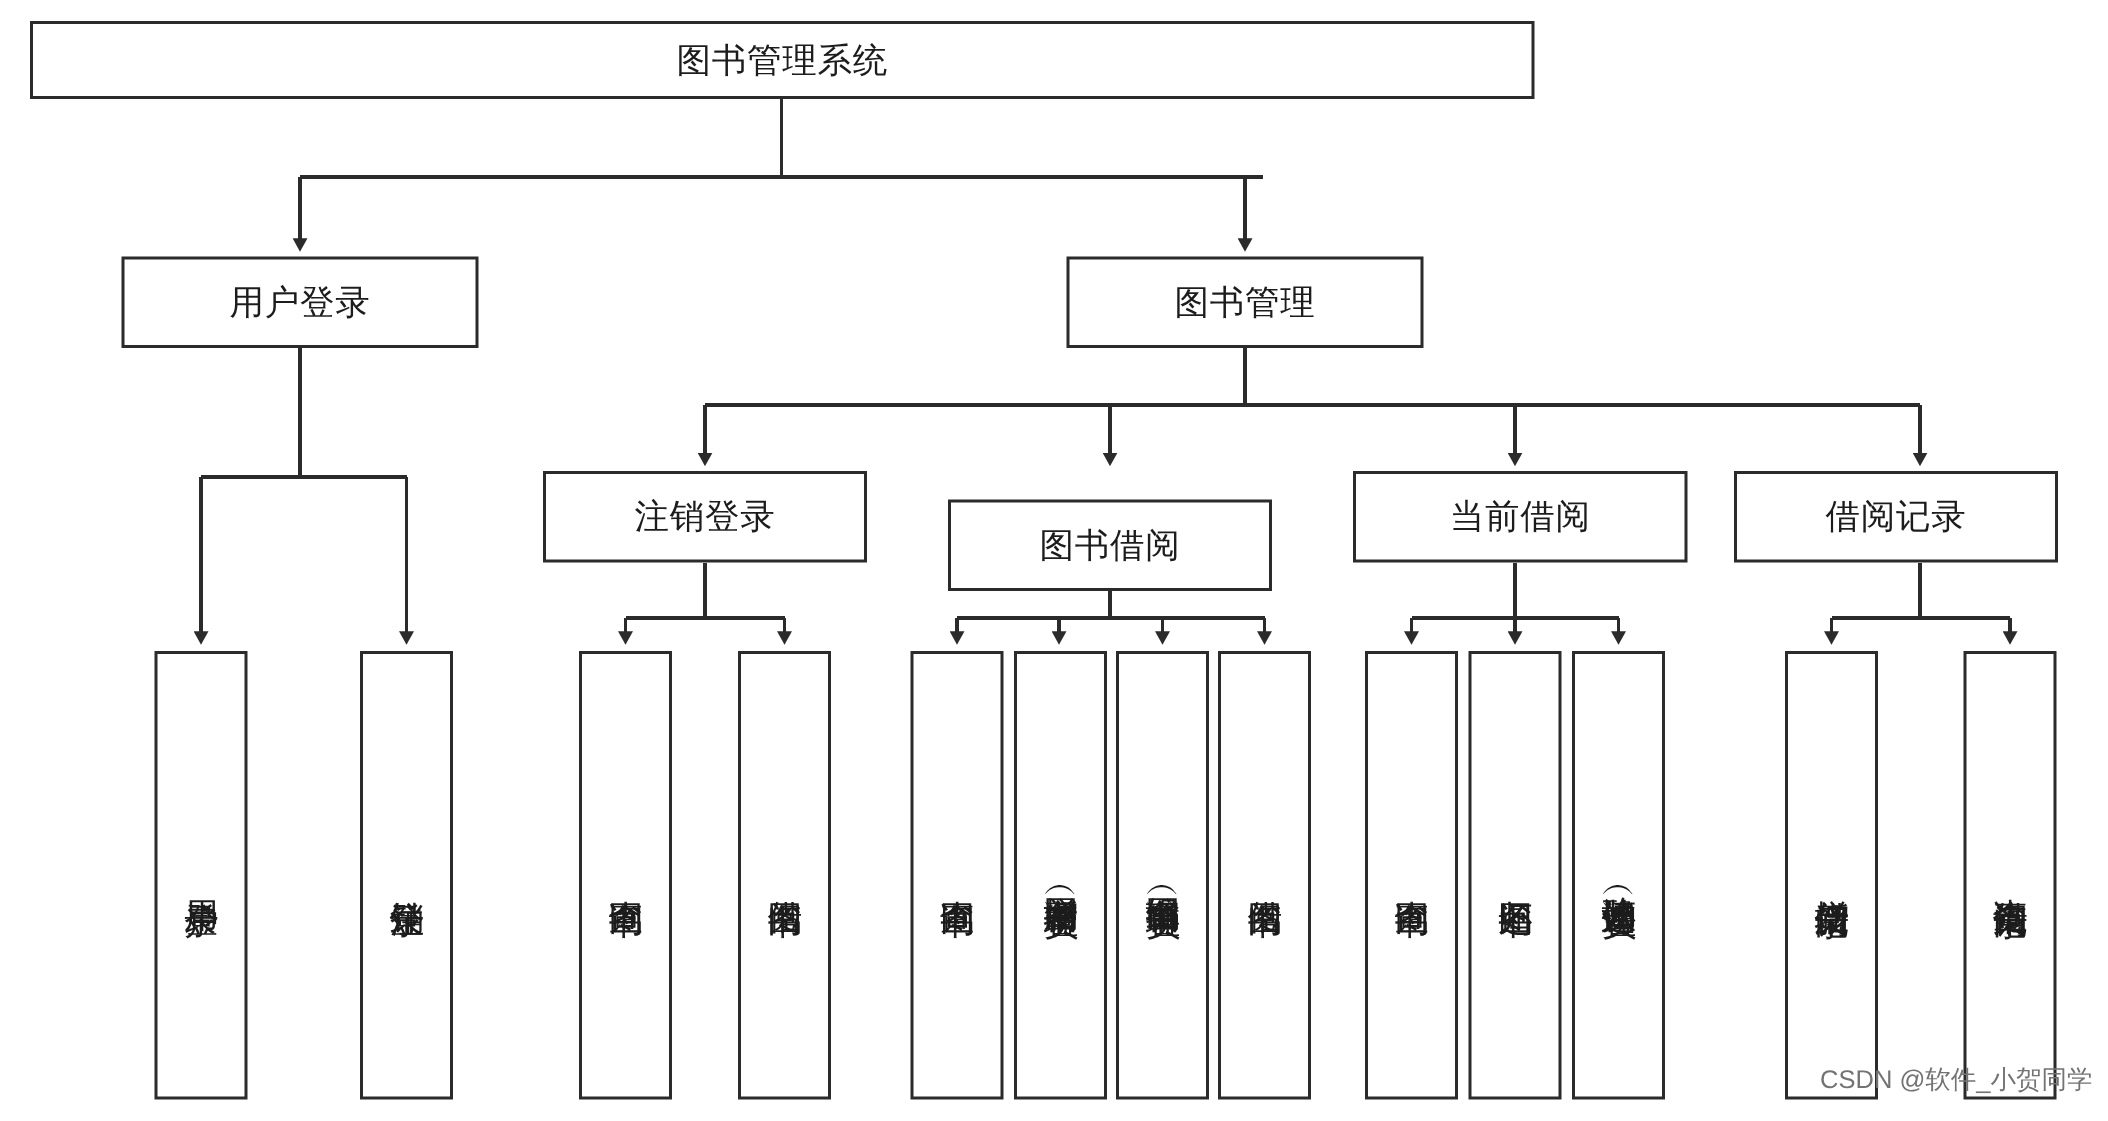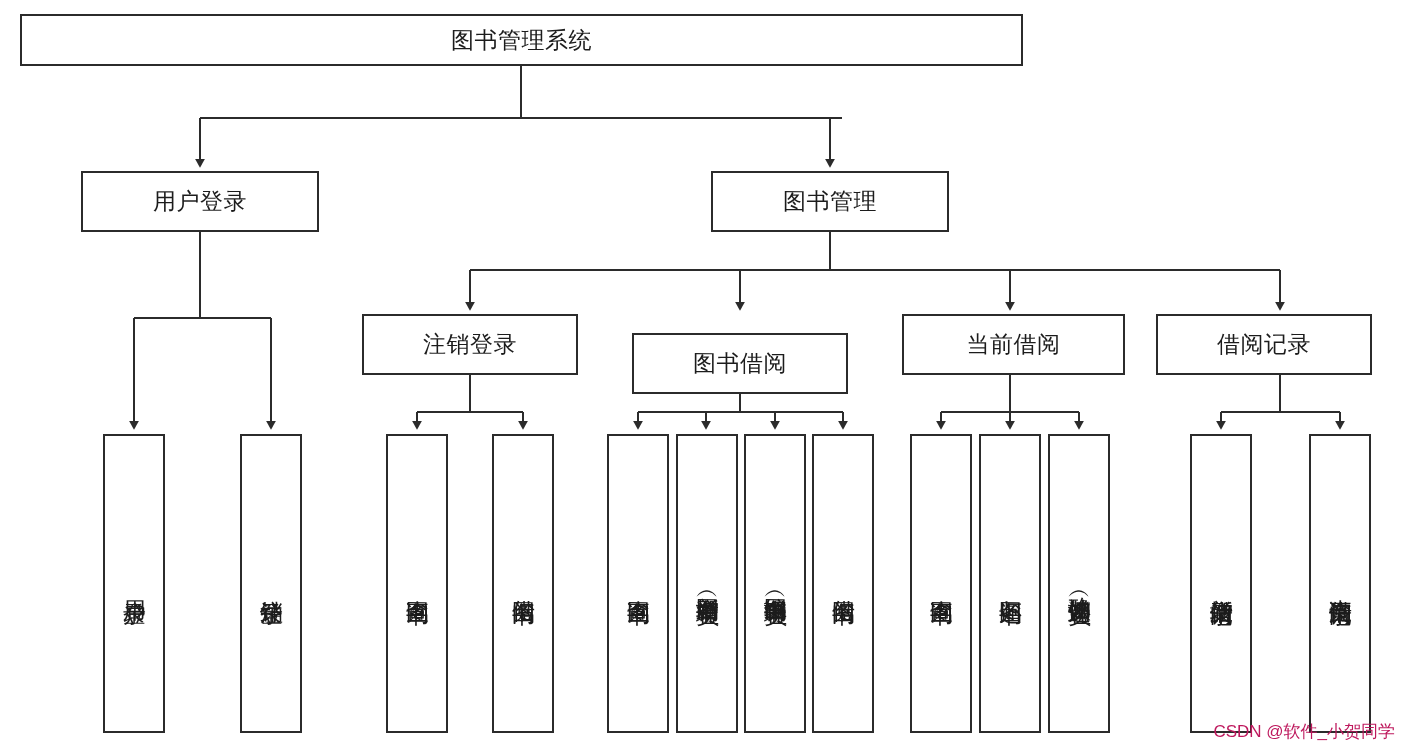--- a/index.html
+++ b/index.html
@@ -51,23 +51,23 @@
     font-size: 23px;
     line-height: 1.12;
     letter-spacing: 1px;
     text-align: center;
     white-space: nowrap;
     color: #1c1c1c;
   }
   .watermark {
     position: absolute;
     right: 10px;
-    bottom: 4px;
+    bottom: 16px;
     font-size: 17px;
-    color: #be185d;
+    color: #737373;
     white-space: nowrap;
     z-index: 3;
     text-align: right;
   }
 </style>
 </head>
 <body>
 
 <div id="canvas">
 

